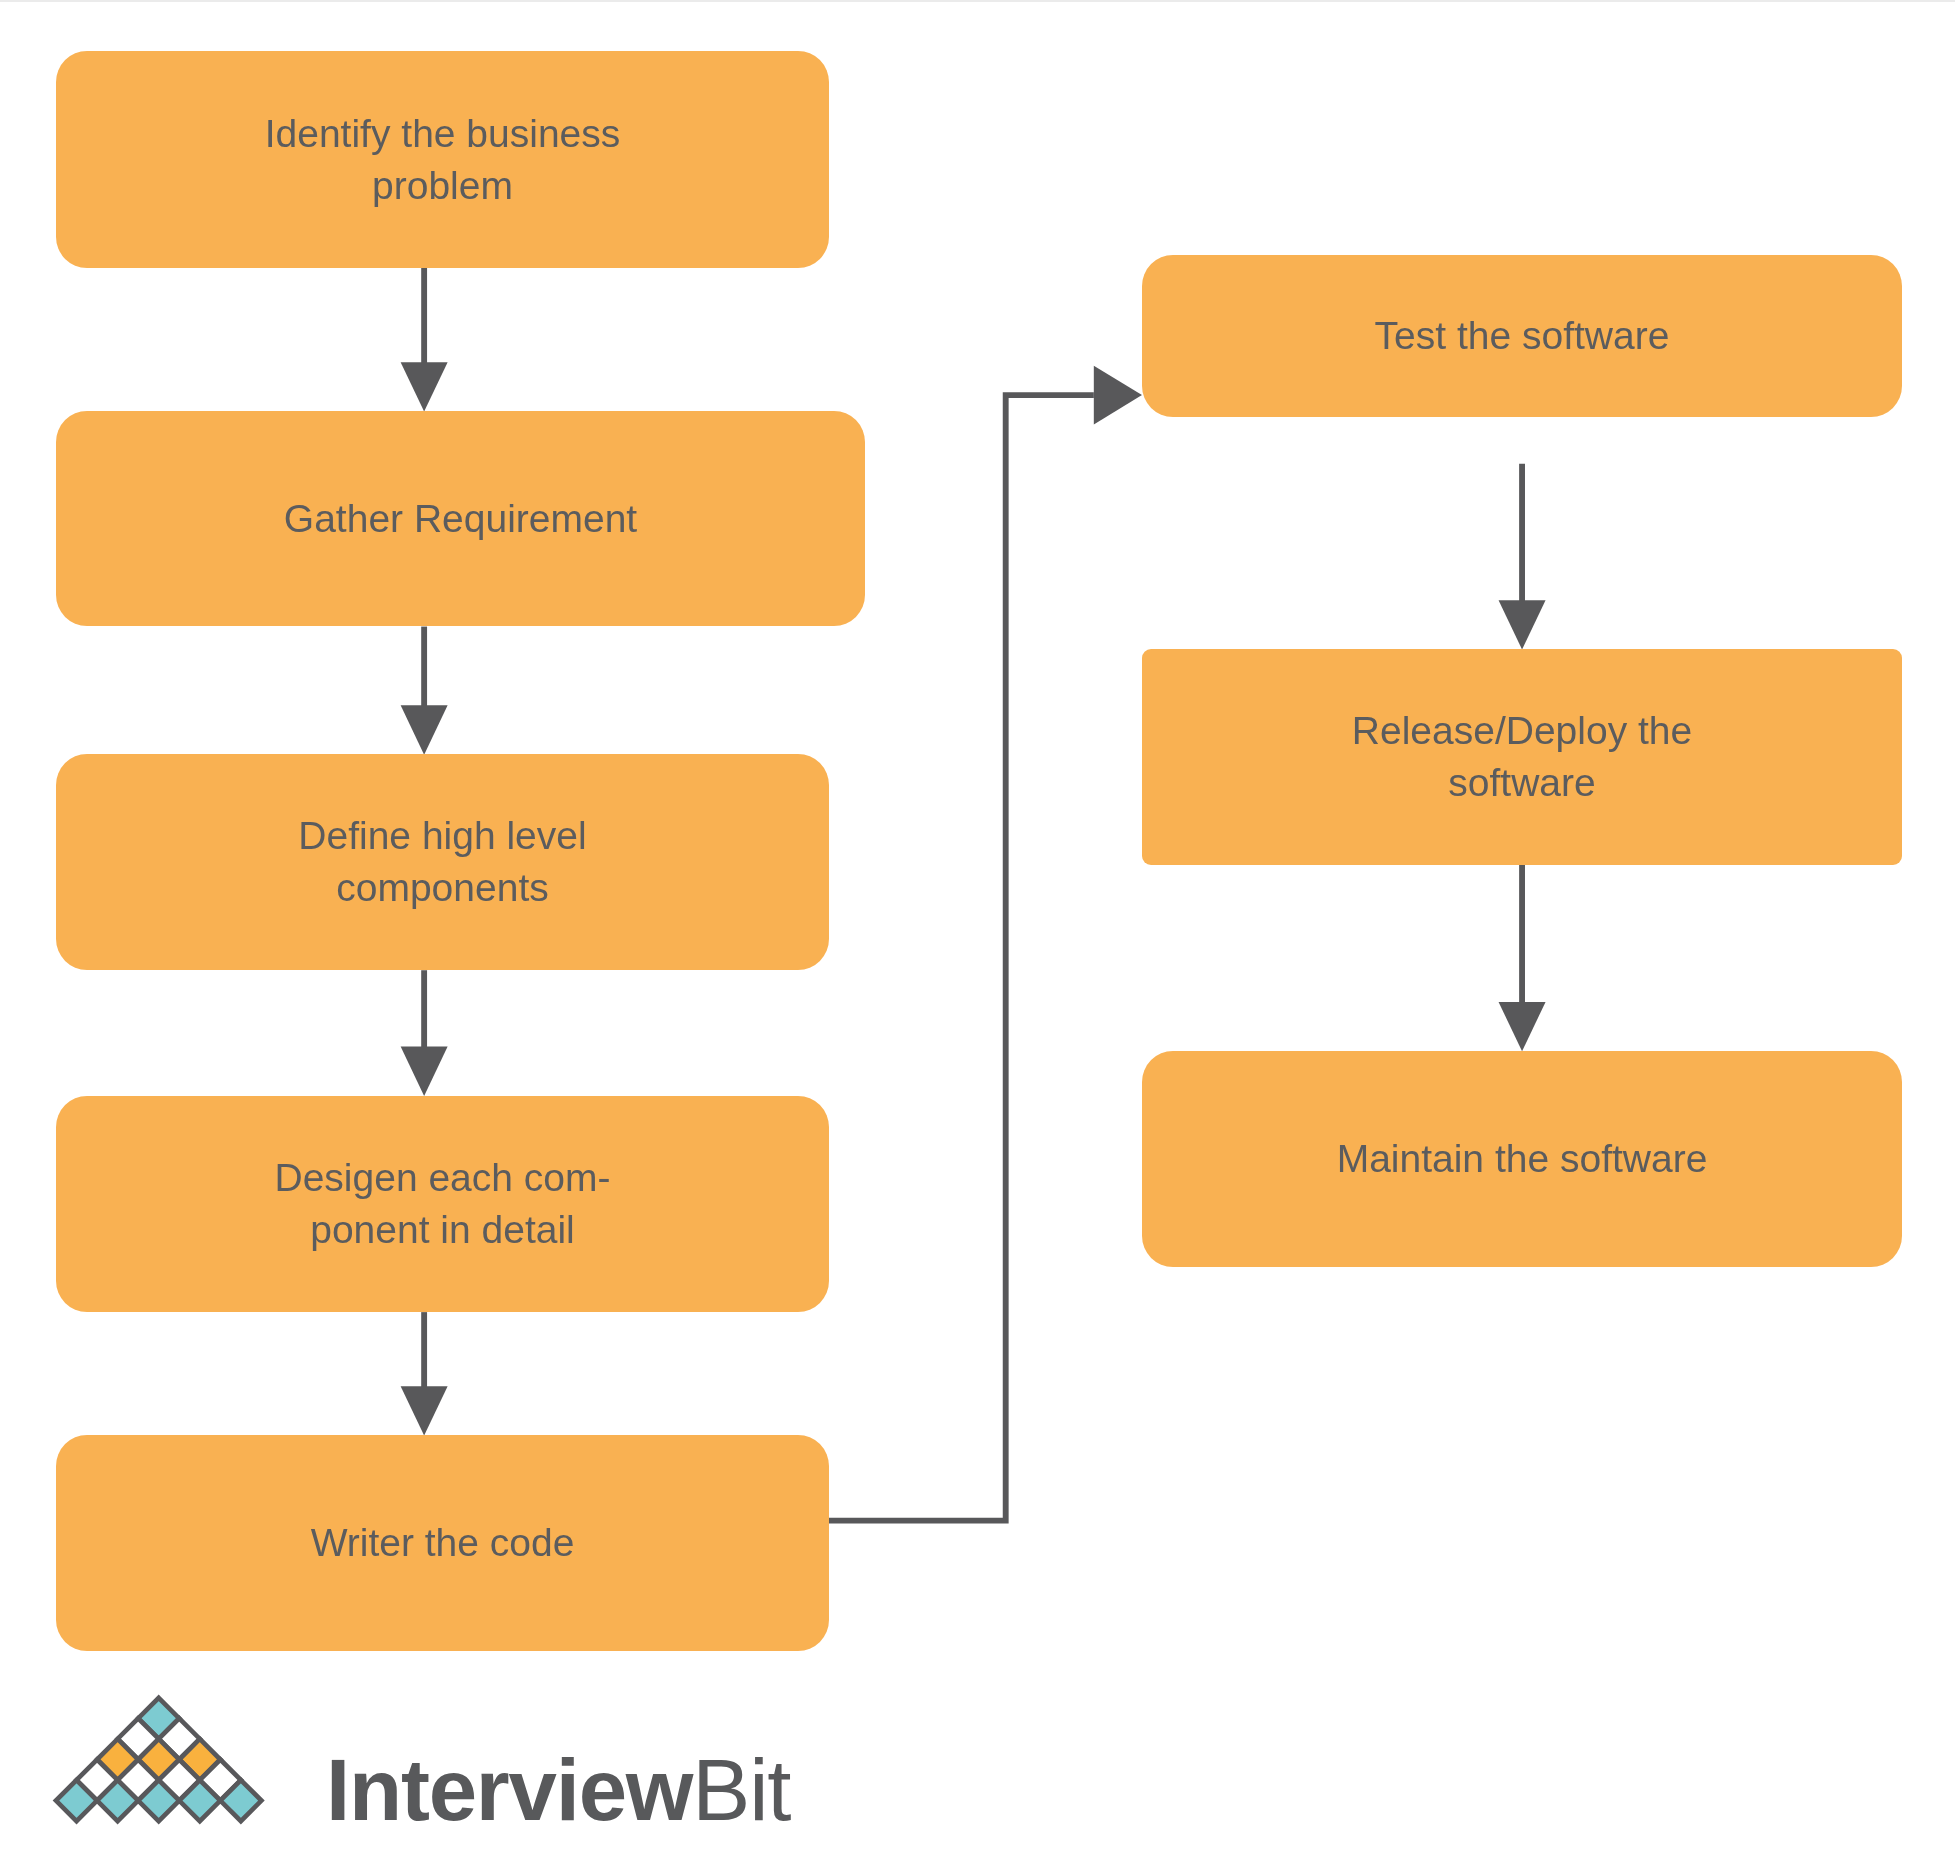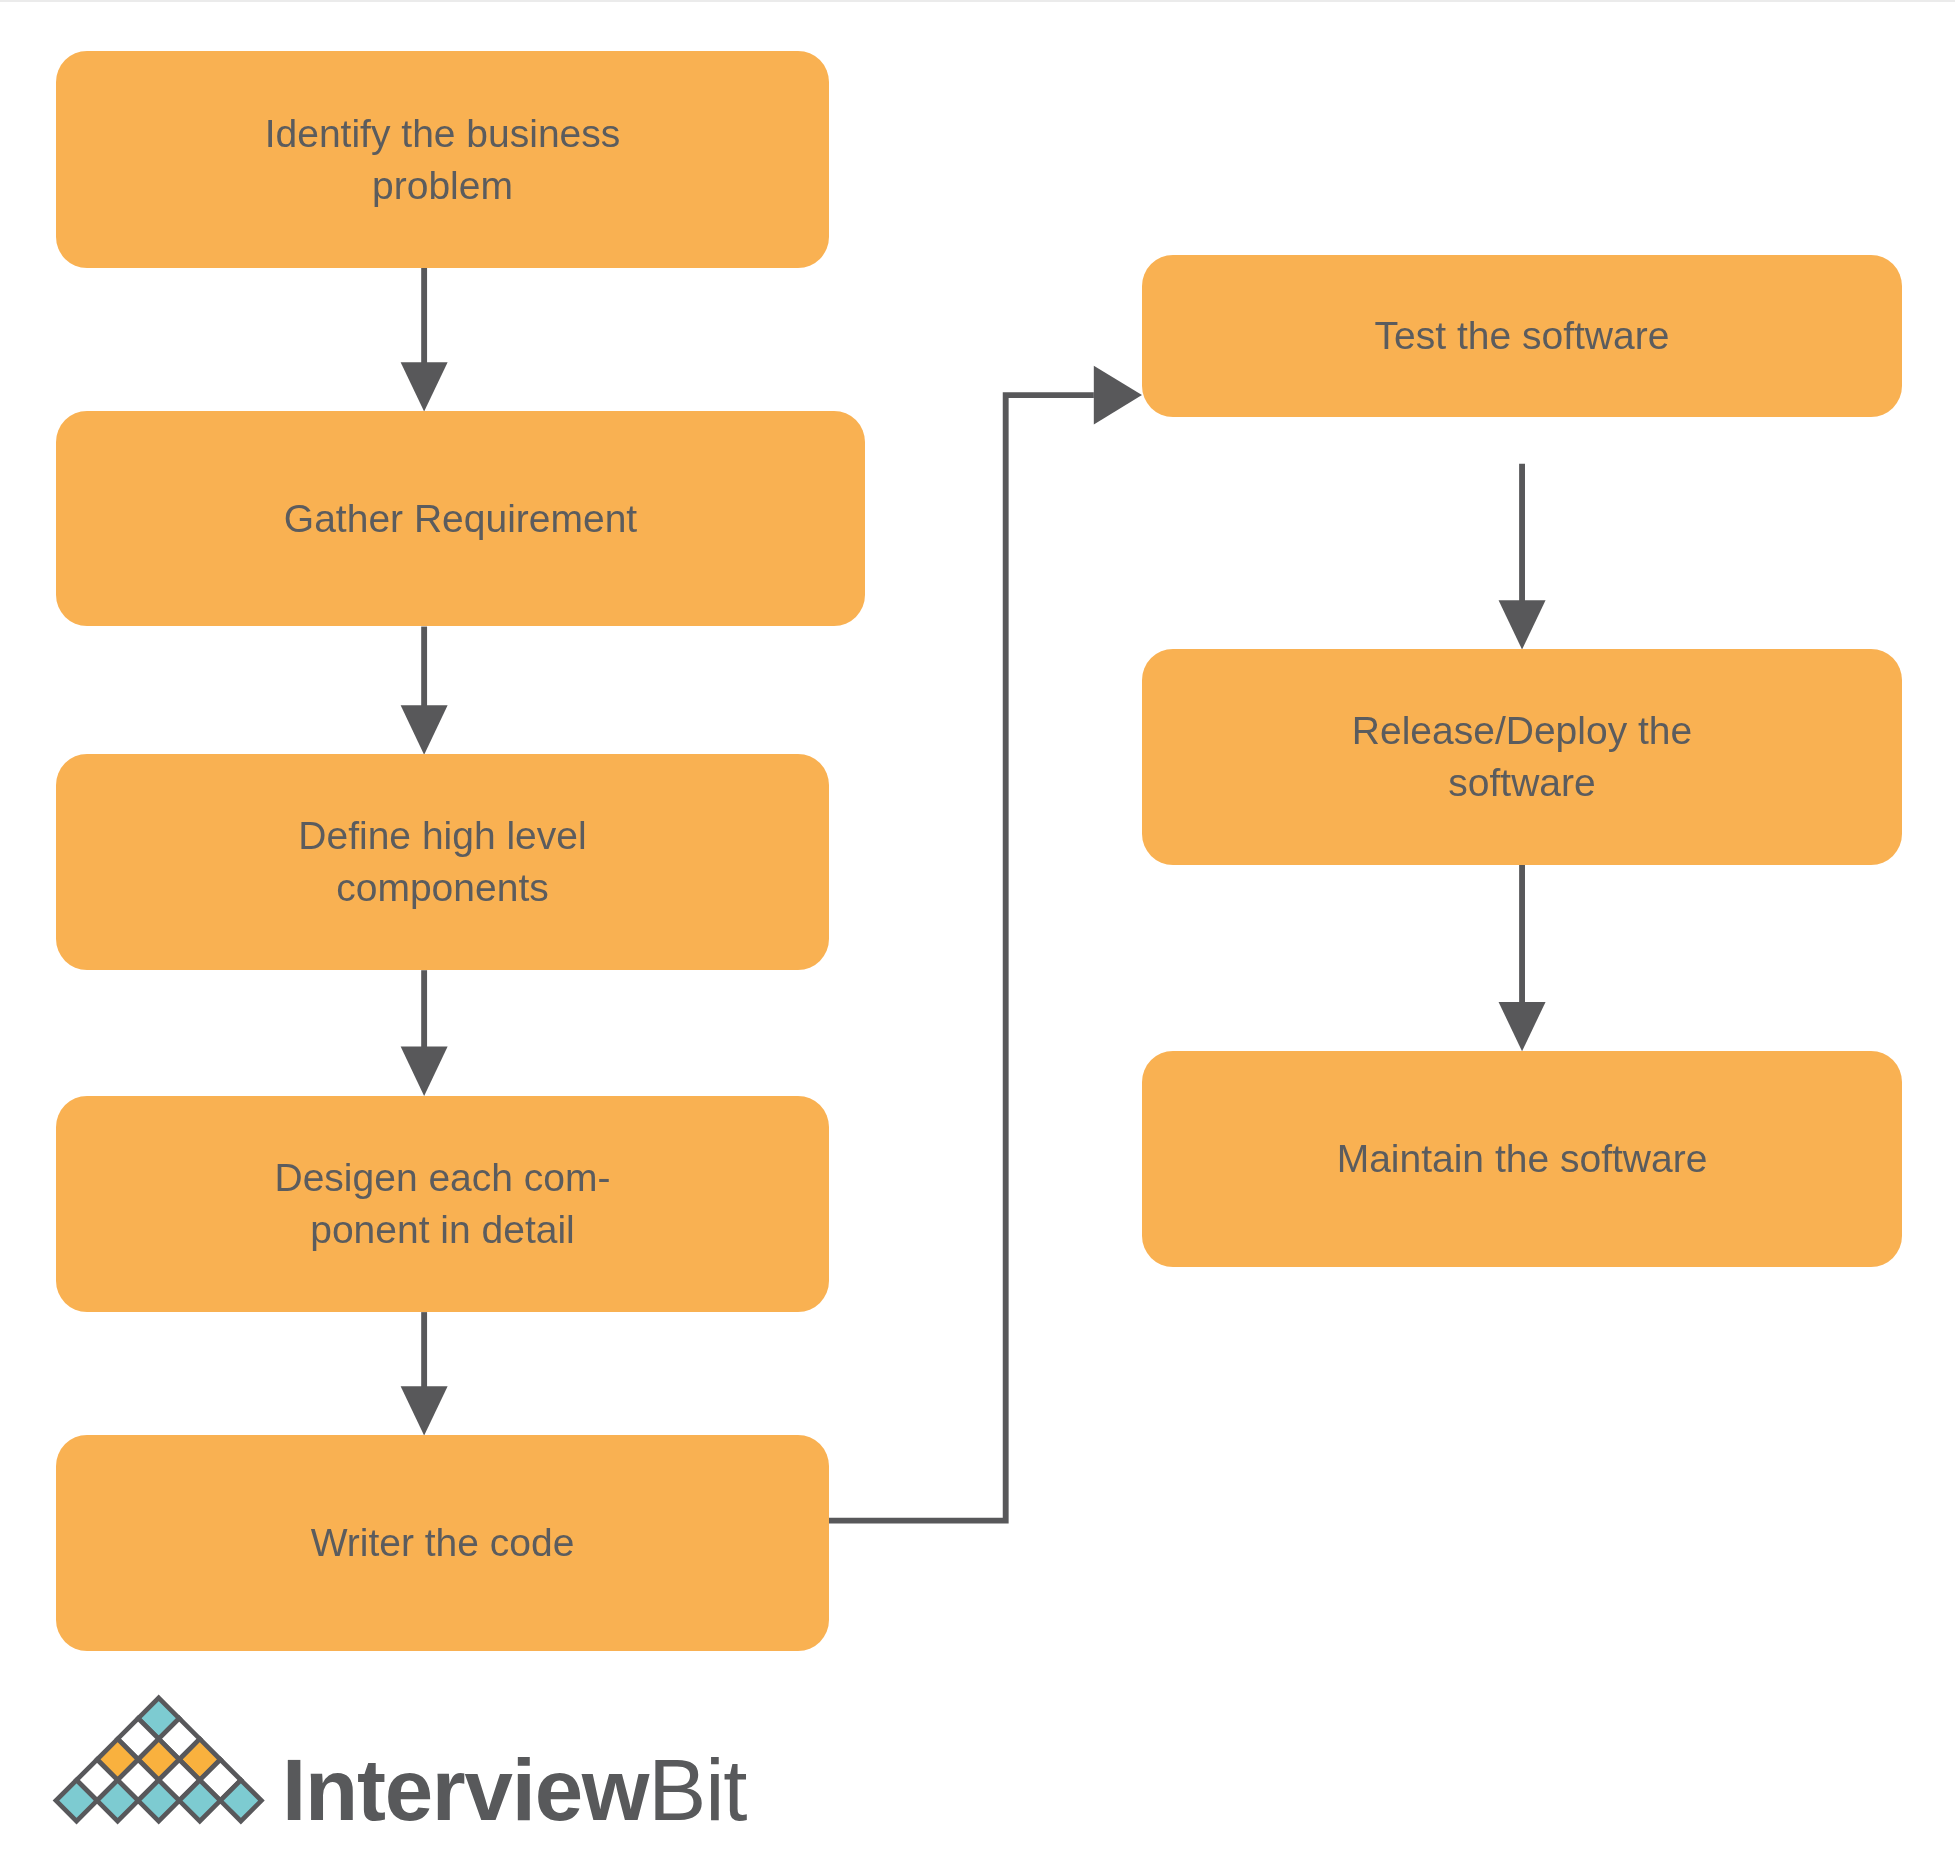--- a/index.html
+++ b/index.html
@@ -39,32 +39,32 @@
     font-size:39px;
     line-height:1.33;
   }
   .box-label{white-space:pre-line;}
   .b-l1{left:56px;  top:51px;   width:773px;height:217px;}
   .b-l2{left:56px;  top:411px;  width:809px;height:215px;}
   .b-l3{left:56px;  top:754px; width:773px;height:216px;}
   .b-l4{left:56px;  top:1096px; width:773px;height:216px;}
   .b-l5{left:56px;  top:1435px; width:773px;height:216px;}
   .b-r1{left:1142px;top:255px;  width:760px;height:162px;}
-  .b-r2{left:1142px;top:649px; width:760px;height:216px;}
+  .b-r2{left:1142px;top:649px; width:760px;height:216px;border-radius:9px;}
   .b-r3{left:1142px;top:1051px; width:760px;height:216px;text-align:right;}
   .logo{position:absolute;left:0;top:0;}
   .logo-pyramid{
     position:absolute;left:44px;top:1692px;width:247px;height:135px;overflow:visible;
   }
   .logo-wordmark{
     position:absolute;left:282px;top:1746px;
     font-size:87px;line-height:1;letter-spacing:-1.2px;
     color:#58595B;white-space:nowrap;
   }
-  .brand-bold{font-weight:700;}
+  .brand-bold{font-weight:700;margin-left:44px;}
   .brand-light{font-weight:400;}
 </style>
 </head>
 <body>
 
 <div class="canvas">
 
   <div class="top-hairline"></div>
 
   <svg class="connectors" viewBox="0 0 3328 3194" xmlns="http://www.w3.org/2000/svg">

